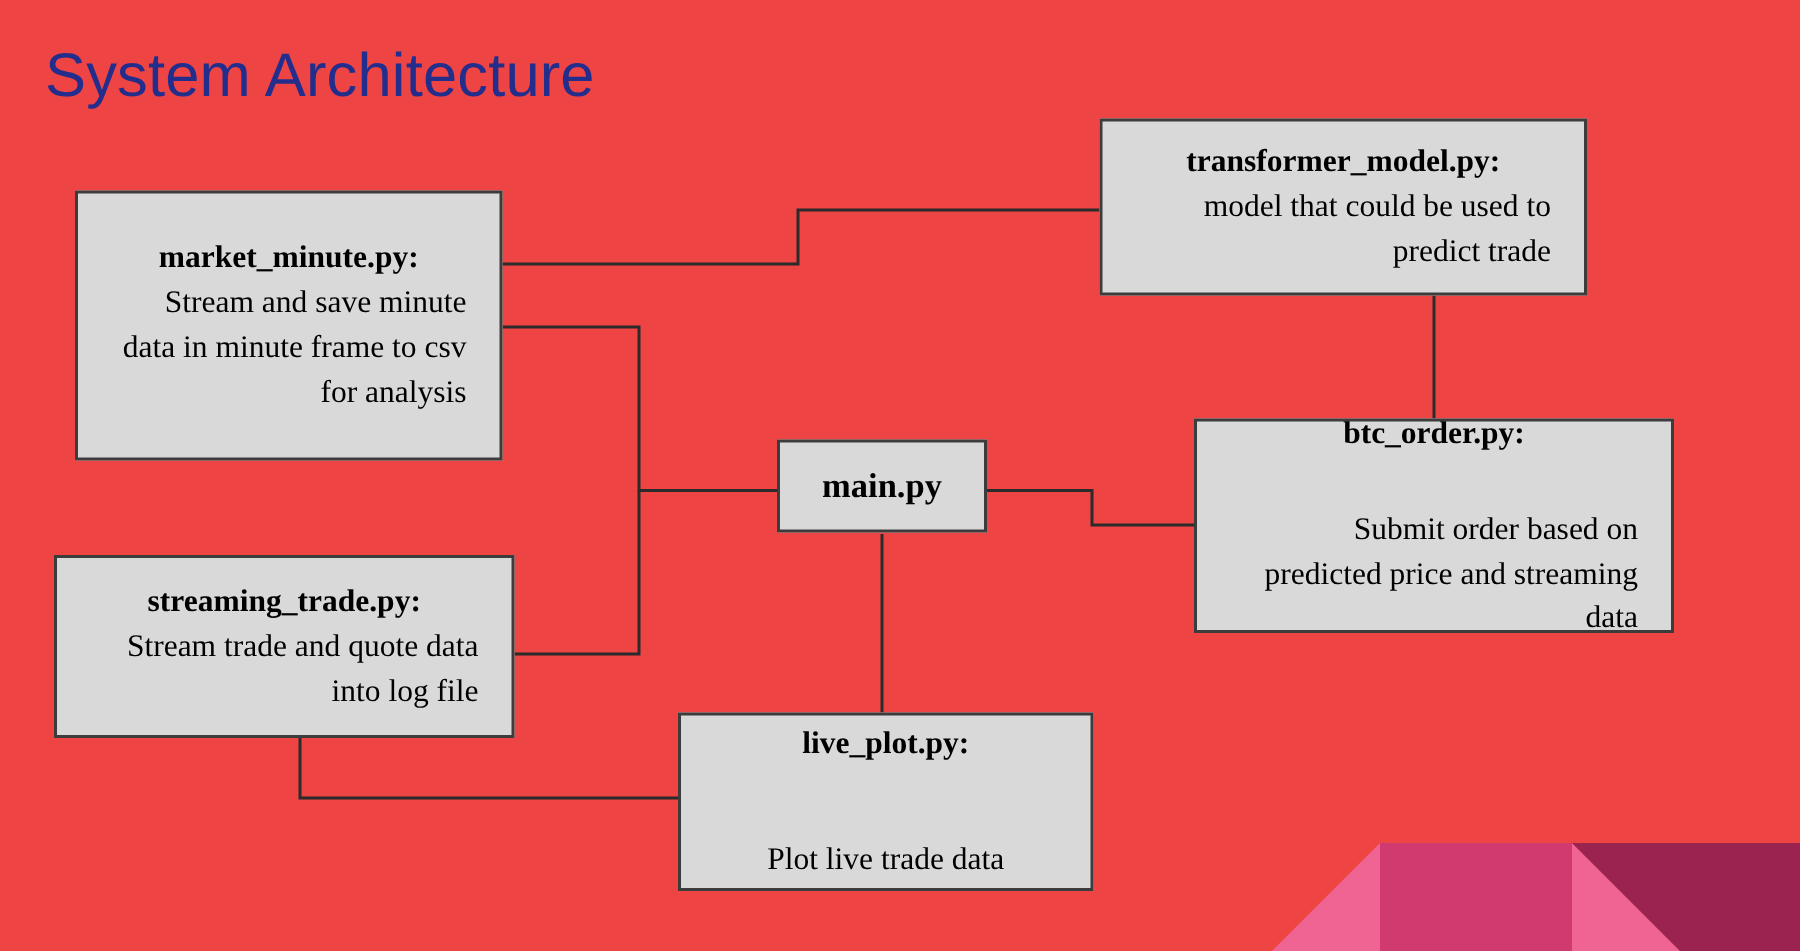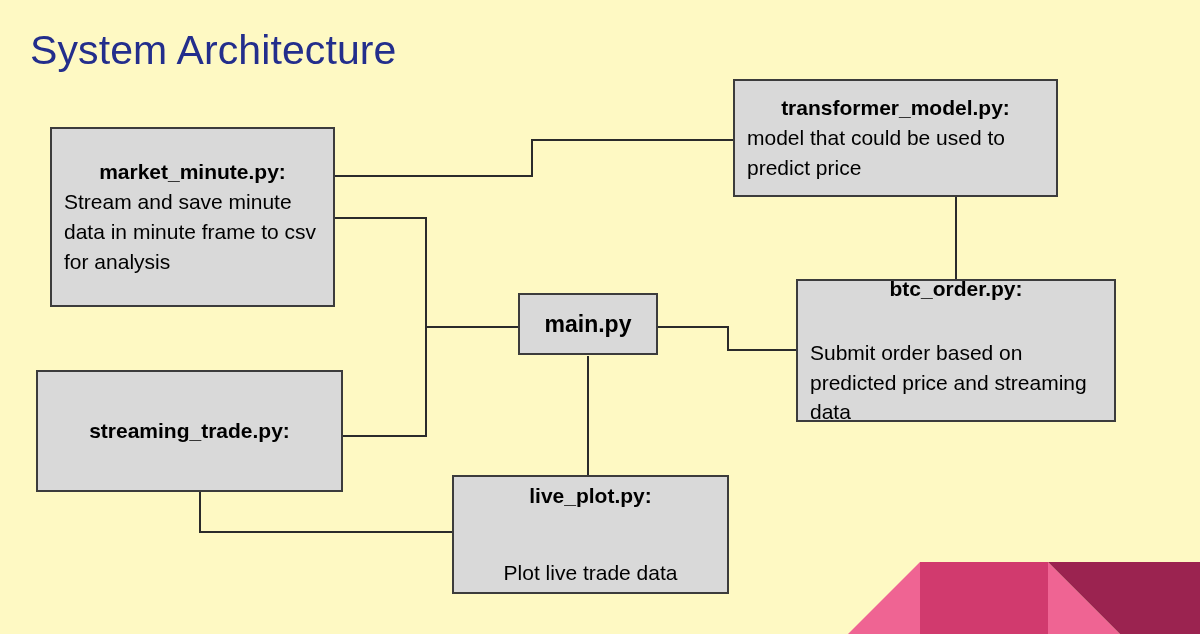--- a/index.html
+++ b/index.html
@@ -13,21 +13,21 @@
     height: 634px;
     position: relative;
     overflow: hidden;
     font-family: "Liberation Sans", sans-serif;
     -webkit-font-smoothing: antialiased;
   }
 
   #slide {
     position: absolute;
     inset: 0;
-    background: #fef9c3;
+    background: #ef4444;
   }
 
   
   #page-title {
     position: absolute;
     left: 30px;
     top: 27px;
     font-size: 41px;
     font-weight: 400;
     letter-spacing: 0.1px;
@@ -56,24 +56,25 @@
   
   .node {
     position: absolute;
     box-sizing: border-box;
     background: #d9d9d9;
     border: 2px solid #3c3c3c;
     display: flex;
     flex-direction: column;
     align-items: center;
     justify-content: center;
-    text-align: left;
+    text-align: right;
     color: #000000;
-    padding: 4px 12px;
+    padding: 4px 22px;
     z-index: 3;
+    font-family: Liberation Serif, serif;
   }
   .node-title {
     font-size: 21px;
     font-weight: 700;
     line-height: 1.42;
     white-space: nowrap;
   }
   .node-desc {
     font-size: 21px;
     font-weight: 400;
@@ -112,31 +113,32 @@
       </g>
   </svg>
 
   <div id="nodes-layer">
       <div class="node" style="left: 50px; top: 127px; width: 285px; height: 180px; background: rgb(217, 217, 217); border-color: rgb(60, 60, 60);">
         <div class="node-title">market_minute.py:</div>
         <div class="node-desc">Stream and save minute data in minute frame to csv for analysis</div>
       </div>
       <div class="node" style="left: 733px; top: 79px; width: 325px; height: 118px; background: rgb(217, 217, 217); border-color: rgb(60, 60, 60);">
         <div class="node-title">transformer_model.py:</div>
-        <div class="node-desc">model that could be used to predict price</div>
+        <div class="node-desc">model that could be used to predict trade</div>
       </div>
       <div class="node" style="left: 796px; top: 279px; width: 320px; height: 143px; background: rgb(217, 217, 217); border-color: rgb(60, 60, 60); gap: 34px;">
         <div class="node-title">btc_order.py:</div>
         <div class="node-desc">Submit order based on predicted price and streaming data</div>
       </div>
       <div class="node single" style="left: 518px; top: 293px; width: 140px; height: 62px; background: rgb(217, 217, 217); border-color: rgb(60, 60, 60);">
         <div class="node-title">main.py</div>
       </div>
       <div class="node" style="left: 36px; top: 370px; width: 307px; height: 122px; background: rgb(217, 217, 217); border-color: rgb(60, 60, 60);">
         <div class="node-title">streaming_trade.py:</div>
+        <div class="node-desc">Stream trade and quote data into log file</div>
       </div>
       <div class="node" style="left: 452px; top: 475px; width: 277px; height: 119px; background: rgb(217, 217, 217); border-color: rgb(60, 60, 60); gap: 47px;">
         <div class="node-title">live_plot.py:</div>
         <div class="node-desc">Plot live trade data</div>
       </div>
     </div>
 
   <svg id="corner-decoration" viewBox="0 0 352 128" xmlns="http://www.w3.org/2000/svg" aria-hidden="true">
     <g id="decoration-shapes">
         <polygon points="0,128 72,56 72,128" fill="#ef6493"></polygon>

